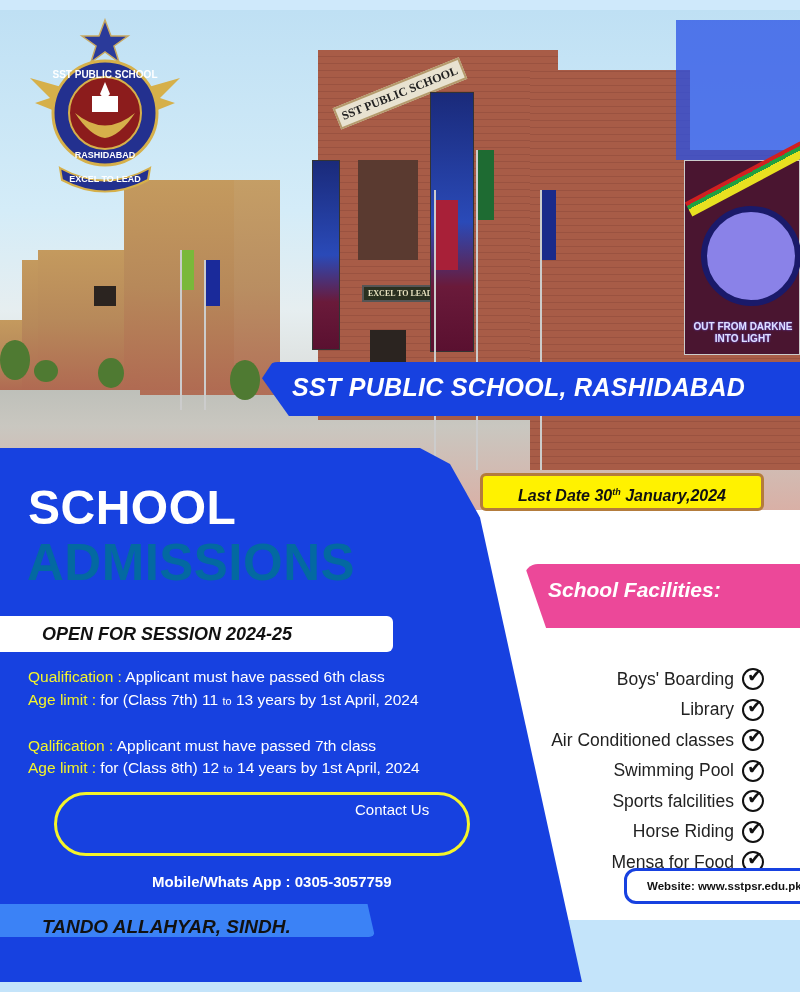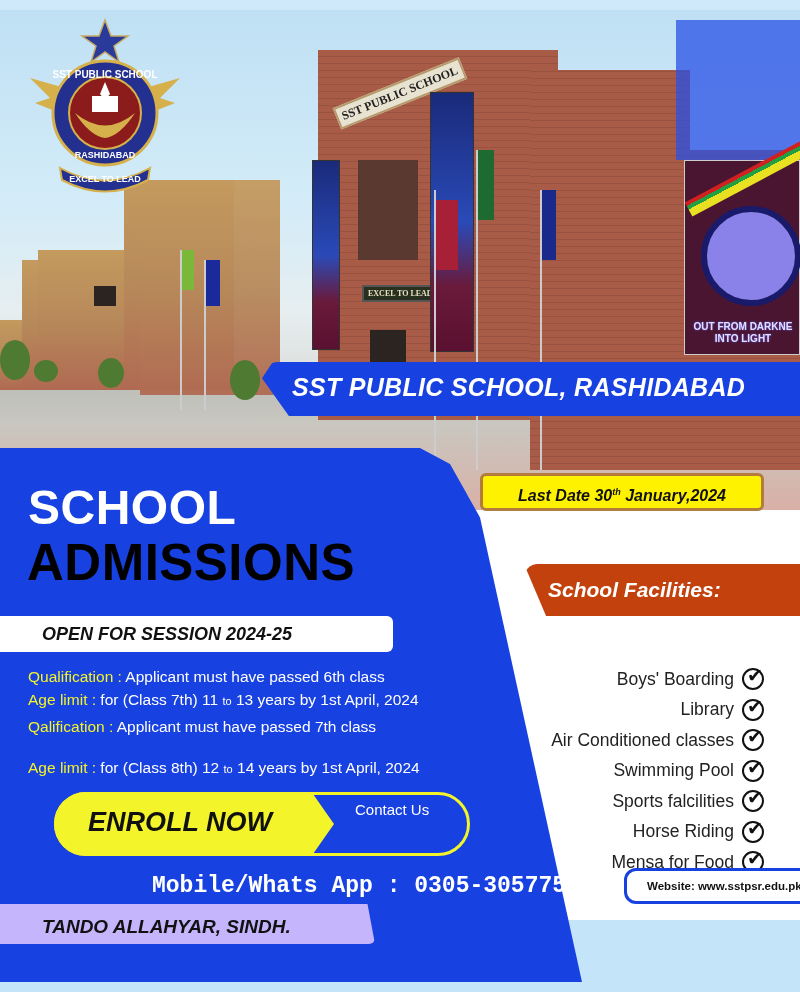--- a/index.html
+++ b/index.html
@@ -48,45 +48,45 @@
 
   
   .white-area { position: absolute; left: 0; top: 510px; width: 800px; height: 410px; background: #ffffff; }
   .light-blue-bottom { position: absolute; left: 0; top: 920px; width: 800px; height: 72px; background: #c4e4fa; }
 
   
   .blue-panel { position: absolute; left: 0; top: 448px; width: 600px; height: 534px; background: #1741e0;
     clip-path: polygon(0 0, 70% 0, 75% 3%, 80% 13%, 97% 100%, 0 100%); border-top-right-radius: 24px; }
 
   .heading-school { position: absolute; left: 28px; top: 480px; color: #fff; font-weight: bold; font-size: 48px; letter-spacing: 0.5px; }
-  .heading-admissions { position: absolute; left: 27px; top: 533px; color: #000000; font-weight: bold; font-size: 51px; letter-spacing: 0.5px; }
+  .heading-admissions { position: absolute; left: 27px; top: 533px; color: #0369a1; font-weight: bold; font-size: 51px; letter-spacing: 0.5px; }
 
   .session-tab { position: absolute; left: 0; top: 616px; width: 393px; height: 36px; background: #fff;
     border-top-right-radius: 6px; border-bottom-right-radius: 6px; }
   .session-tab span { position: absolute; left: 42px; top: 8px; font-weight: bold; font-style: italic; font-size: 18px; color: #111; }
 
   .qual { position: absolute; left: 28px; font-size: 15.5px; color: #fff; white-space: nowrap; }
   .qual .lbl { color: #f4f42a; text-align: center; }
   .qual small { font-size: 11px; }
 
   .enroll-pill { position: absolute; left: 54px; top: 792px; width: 416px; height: 64px; border: 3px solid #f4f42a; border-radius: 34px; background: #1741e0; }
   .enroll-btn { position: absolute; left: -3px; top: -3px; width: 280px; height: 64px; background: #f4f42a; border-radius: 32px;
     clip-path: polygon(0 0, 92% 0, 100% 50%, 92% 100%, 0 100%); }
   .enroll-btn span { position: absolute; left: 34px; top: 15px; font-weight: bold; font-style: italic; font-size: 27px; color: #111; }
   .contact-label { position: absolute; left: 298px; top: 6px; color: #fff; font-size: 15px; }
   .contact-phone { position: absolute; left: 270px; top: 27px; color: #fff; font-weight: bold; font-size: 20px; }
 
-  .mobile { position: absolute; left: 152px; top: 873px; color: #fff; font-weight: bold; font-size: 23px; font-family: Liberation Mono, monospace; }
-
-  .city-tab { position: absolute; left: 0; top: 904px; width: 375px; height: 40px; background: #c4b5fd;
+  .mobile { position: absolute; left: 152px; top: 873px; color: #fff; font-weight: bold; font-size: 15px; }
+
+  .city-tab { position: absolute; left: 0; top: 904px; width: 375px; height: 33px; background: #3b82f6;
     border-top-right-radius: 6px; border-bottom-right-radius: 6px; clip-path: polygon(0 0, 98% 0, 100% 100%, 0 100%); }
   .city-tab span { position: absolute; left: 42px; top: 12px; font-weight: bold; font-style: italic; font-size: 19px; color: #111; }
 
   
-  .facilities-tab { position: absolute; left: 524px; top: 564px; width: 276px; height: 52px; background: #c2410c;
+  .facilities-tab { position: absolute; left: 524px; top: 564px; width: 276px; height: 64px; background: #ec4899;
     border-top-left-radius: 14px; border-bottom-left-radius: 14px; clip-path: polygon(0 0, 100% 0, 100% 100%, 8% 100%); }
   .facilities-tab span { position: absolute; left: 24px; top: 14px; color: #fff; font-weight: bold; font-style: italic; font-size: 21px; }
 
   .fac-list { position: absolute; right: 36px; top: 632px; width: 300px; margin-top: 32px; }
   .fac-item { display: flex; justify-content: flex-end; align-items: center; height: 30.5px; }
   .fac-item .txt { font-size: 17.5px; color: #222; margin-right: 8px; }
   .check { width: 22px; height: 22px; border: 2.5px solid #111; border-radius: 50%; position: relative; }
   .check::after { content: "\2714"; position: absolute; left: 3px; top: -6px; font-size: 19px; color: #111; }
 
   .website-box { position: absolute; left: 624px; top: 868px; width: 190px; height: 36px; border: 3px solid #1741e0;
@@ -179,31 +179,28 @@
 <div class="session-tab">
   <span>OPEN FOR SESSION 2024-25</span>
 </div>
 
 <div class="qual" style="top:668px;">
   <span class="lbl">Qualification : </span><span>Applicant must have passed 6th class</span>
 </div>
 <div class="qual" style="top:691px;">
   <span class="lbl">Age limit : </span><span>for (Class 7th) 11 </span><small>to</small><span> 13 years by 1st April, 2024</span>
 </div>
-<div class="qual" style="top:718px;">
+<div class="qual" style="top:737px;">
   <span class="lbl">Qalification : </span><span>Applicant must have passed 7th class</span>
 </div>
 <div class="qual" style="top:759px;">
   <span class="lbl">Age limit : </span><span>for (Class 8th) 12 </span><small>to</small><span> 14 years by 1st April, 2024</span>
 </div>
 
 <div class="enroll-pill">
-  <div class="enroll-btn">
-    <span>ENROLL NOW</span>
-  </div>
   <div class="contact-label">Contact Us</div>
 </div>
 
 <div class="mobile">Mobile/Whats App : 0305-3057759</div>
 
 <div class="city-tab">
   <span>TANDO ALLAHYAR, SINDH.</span>
 </div>
 
 <div class="facilities-tab">

